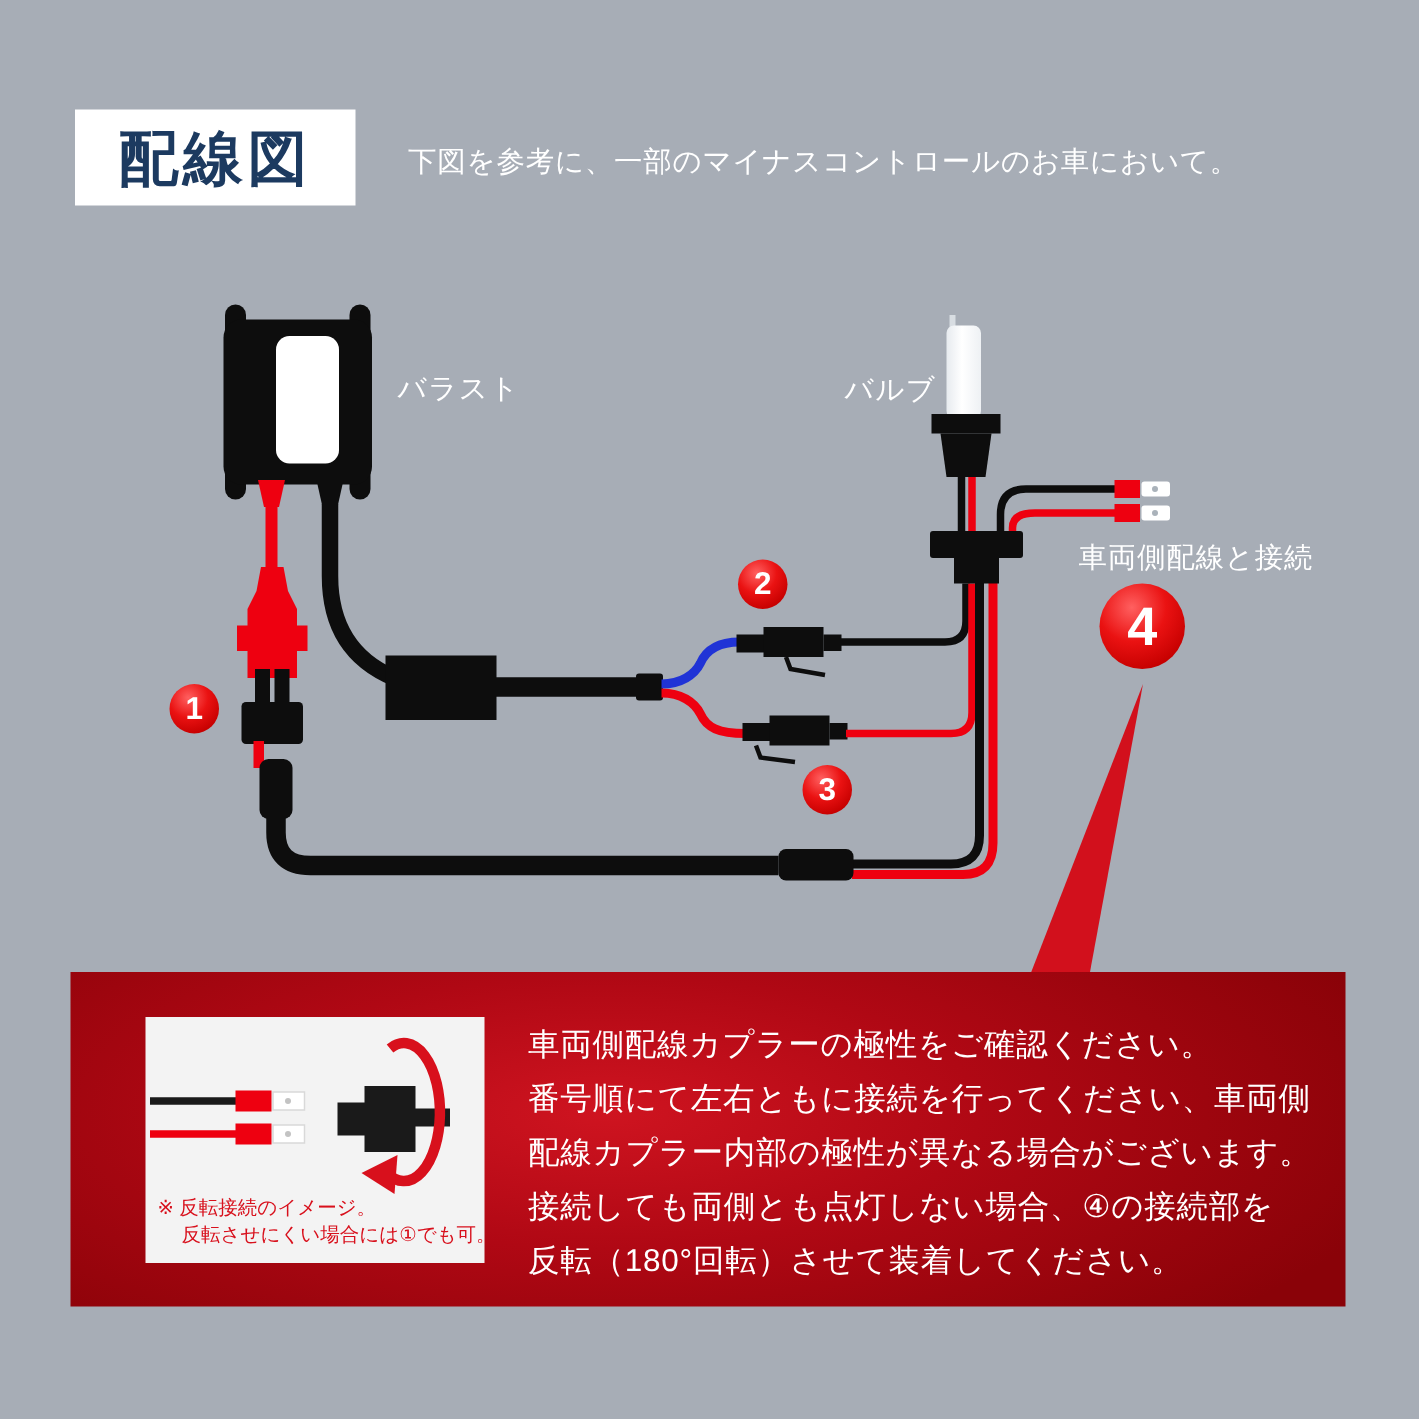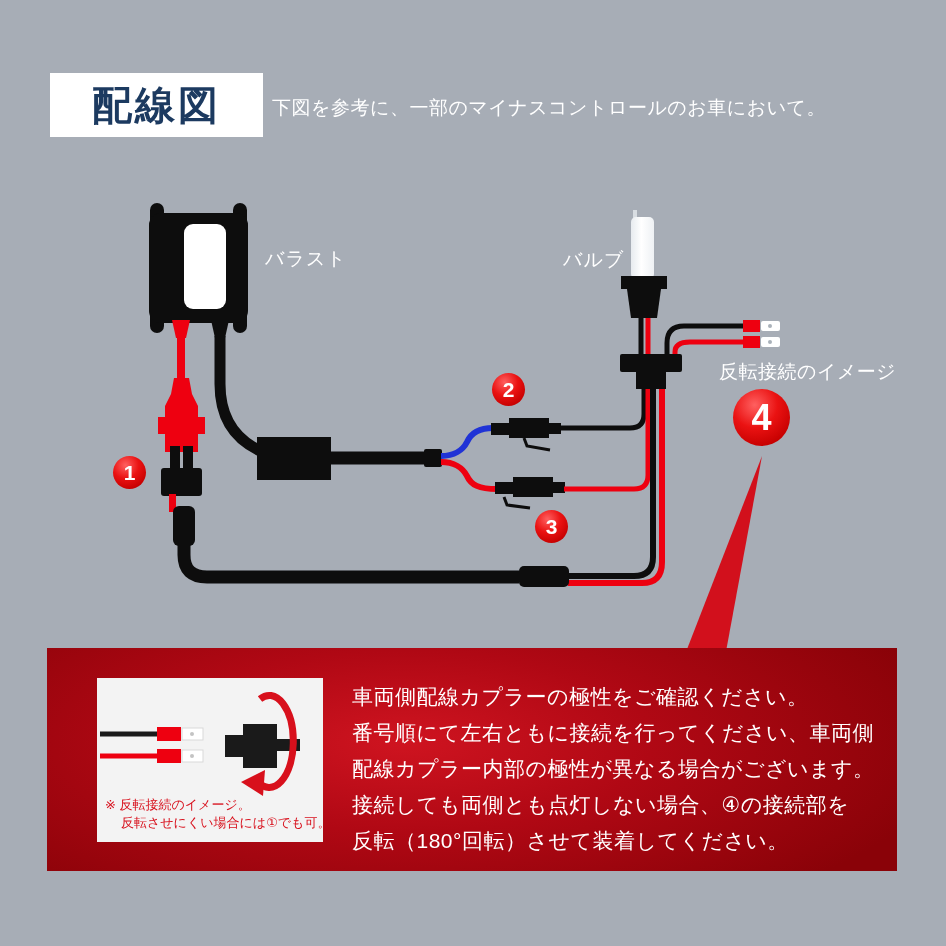--- a/index.html
+++ b/index.html
@@ -6,21 +6,21 @@
   *{box-sizing:border-box;}
   .stage{
     position:relative;width:946px;height:946px;overflow:hidden;
     background:#a7adb6;
     font-family:"Liberation Sans","DejaVu Sans",sans-serif;
   }
   .abs{position:absolute;}
 
   
   .title-box{
-    left:50px;top:73px;width:213px;height:64px;background:#ffffff;
+    left:50px;top:73px;width:187px;height:64px;background:#ffffff;
     display:flex;align-items:center;justify-content:center;
   }
   .title-box .t{
     font-size:40px;font-weight:bold;color:#1c3a60;letter-spacing:3px;
   }
   .subtitle{
     left:272px;top:95px;font-size:19px;color:#ffffff;letter-spacing:0.5px;
   }
 
   
@@ -156,21 +156,21 @@
       <rect x="743" y="336" width="17" height="12" fill="#ee0010"></rect>
       <rect x="761" y="337" width="19" height="10" rx="2" fill="#ffffff"></rect>
       <circle cx="770" cy="342" r="2" fill="#aab2ba"></circle>
     </g>
 
     <polygon points="762,456 684,657 725,657" fill="#d2101c"></polygon>
   </svg>
 
   <div class="abs comp-label" style="left:265px;top:246px;">バラスト</div>
   <div class="abs comp-label" style="left:563px;top:247px;">バルブ</div>
-  <div class="abs comp-label" style="left:719px;top:359px;letter-spacing:0.5px;">反転接続のイメージ</div>
+  <div class="abs comp-label" style="left:719px;top:359px;letter-spacing:0.5px;">車両側配線と接続</div>
 
   <div class="abs badge small" style="left:113px;top:456px;">
       <span>1</span>
     </div>
   <div class="abs badge small" style="left:492px;top:373px;">
       <span>2</span>
     </div>
   <div class="abs badge small" style="left:535px;top:510px;">
       <span>3</span>
     </div>

